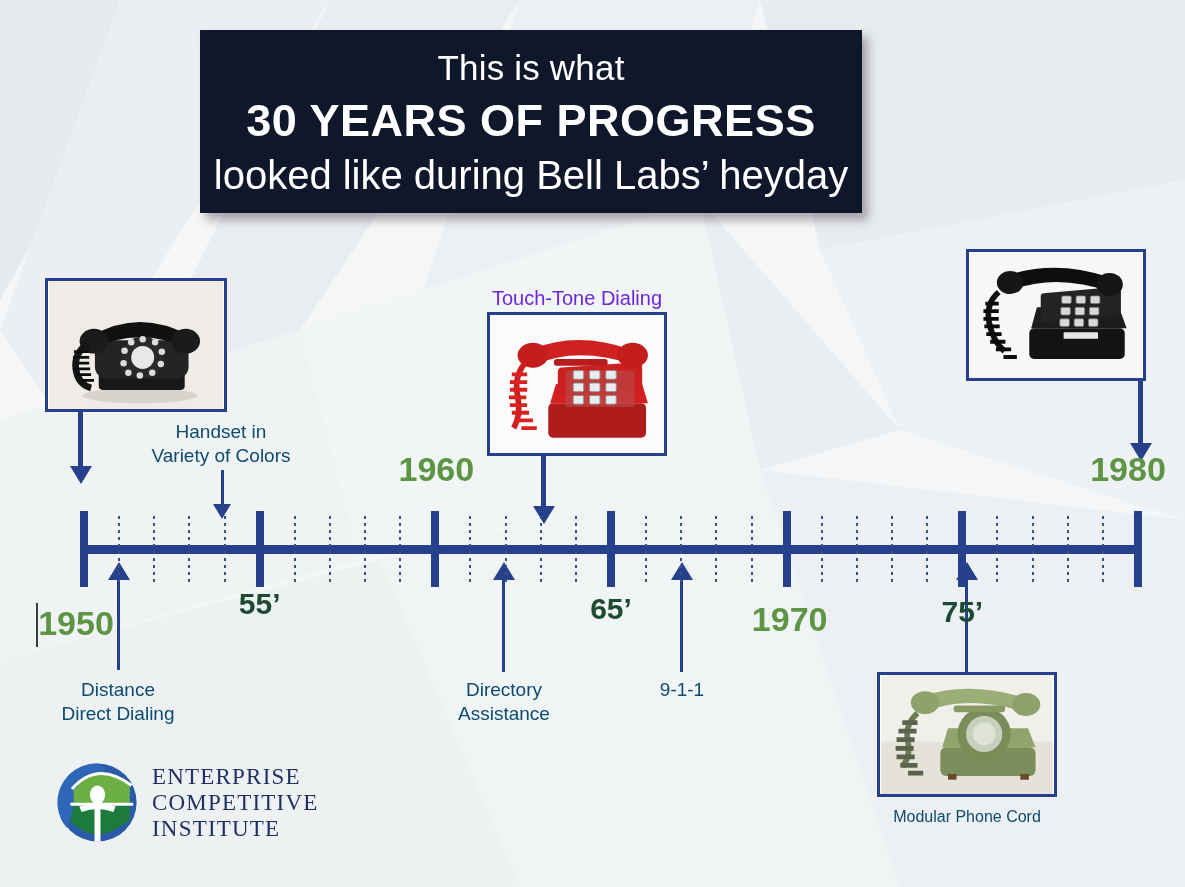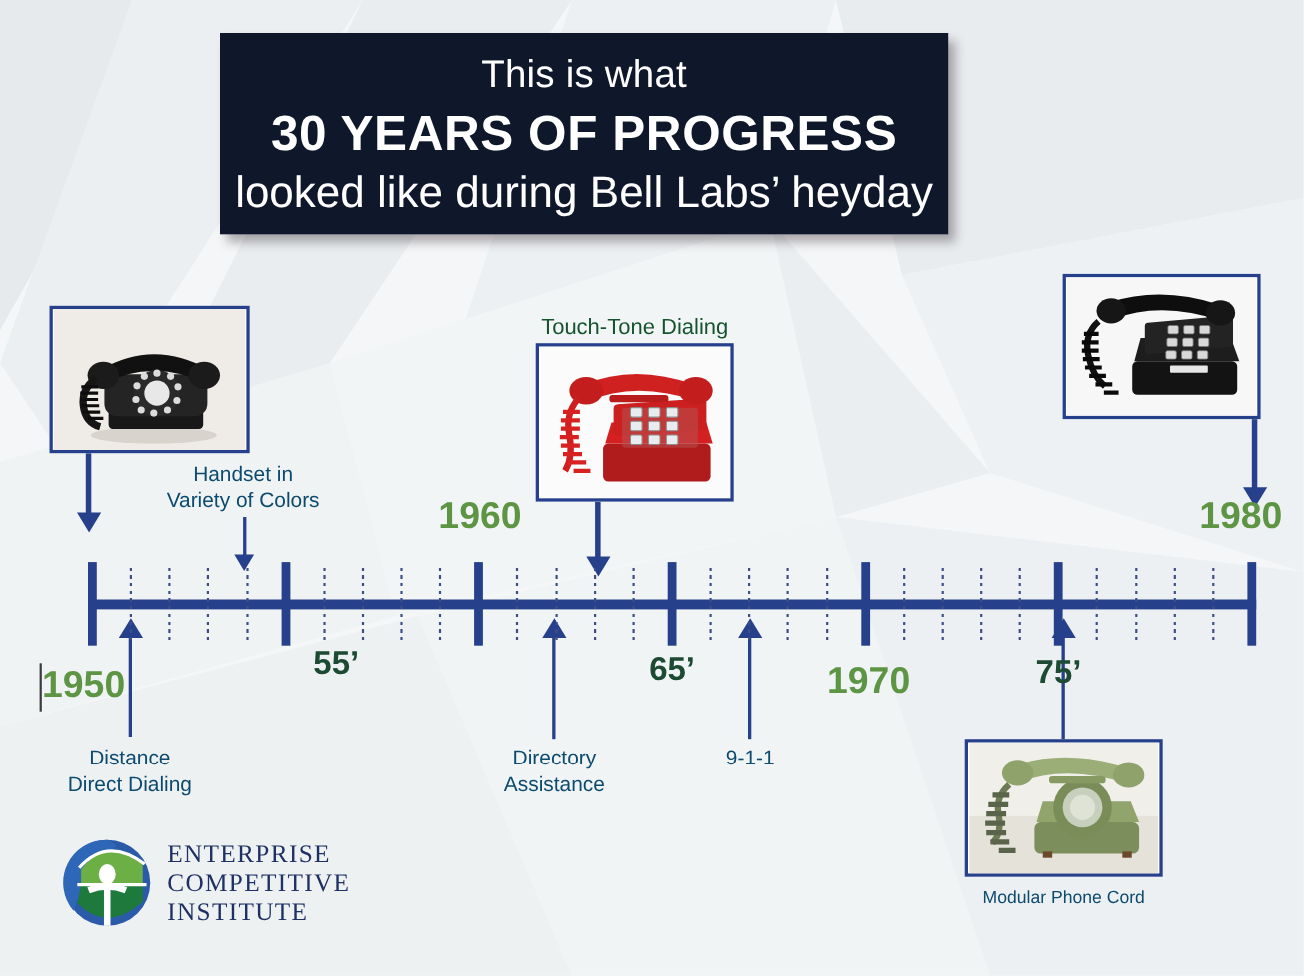--- a/index.html
+++ b/index.html
@@ -173,21 +173,21 @@
       <circle cx="79" cy="73" r="3.4"></circle>
         <circle cx="86" cy="64" r="3.4"></circle>
     </g>
     <path d="M40 66 q-14 10 -12 26 q2 16 16 20" stroke="#161616" stroke-width="7" fill="none"></path>
     <g stroke="#0d0d0d" stroke-width="3" fill="none">
       <path d="M26 74 h16 M25 80 h17 M25 86 h17 M26 92 h17 M28 98 h16 M32 104 h15"></path>
     </g>
   </svg>
 </div>
 
-<div class="anno" style="left:577px; top:286px; font-size:20px; color:#14532d;">Touch-Tone Dialing</div>
+<div class="anno" style="left:577px; top:286px; font-size:20px; color:#6d28d9;">Touch-Tone Dialing</div>
 
 <div class="photo-card" style="left:487px; top:312px; width:180px; height:144px;">
   <svg viewBox="0 0 180 144">
     <rect width="180" height="144" fill="#fbfbfb"></rect>
     <rect x="60" y="92" width="102" height="36" rx="5" fill="#b01c1c"></rect>
     <polygon points="62,92 164,92 158,72 68,72" fill="#d42020"></polygon>
     <rect x="70" y="60" width="88" height="30" rx="4" fill="#cc1f1f" transform="skewY(-4)"></rect>
     <rect x="78" y="58" width="72" height="38" rx="3" fill="#b85050" opacity=".55"></rect>
     <g fill="#e9ecef" stroke="#8c8c8c" stroke-width="1">
       <rect x="86" y="58" width="11" height="9" rx="1.5"></rect>
@@ -347,21 +347,21 @@
       <div class="minor-tick" style="left: 926.2px;"></div>
       <div class="major-tick" style="left: 958.333px;"></div>
       <div class="minor-tick" style="left: 996.467px;"></div>
       <div class="minor-tick" style="left: 1031.6px;"></div>
       <div class="minor-tick" style="left: 1066.73px;"></div>
       <div class="minor-tick" style="left: 1101.87px;"></div>
       <div class="major-tick" style="left: 1134px;"></div>
     </div>
   <div id="tick-labels">
       <div class="tick-label decade" style="left: 76px; top: 604px;">1950</div>
-      <div class="tick-label half" style="left: 259.667px; top: 587px; margin-left: 46px;">55’</div>
+      <div class="tick-label half" style="left: 259.667px; top: 587px;">55’</div>
       <div class="tick-label decade" style="left: 436.333px; top: 450px;">1960</div>
       <div class="tick-label half" style="left: 611px; top: 592px;">65’</div>
       <div class="tick-label decade" style="left: 789.667px; top: 600px;">1970</div>
       <div class="tick-label half" style="left: 962.333px; top: 595px;">75’</div>
       <div class="tick-label decade" style="left: 1128px; top: 450px;">1980</div>
     </div>
 </div>
 
 <div id="logo">
   <svg class="mark" viewBox="0 0 100 100">

